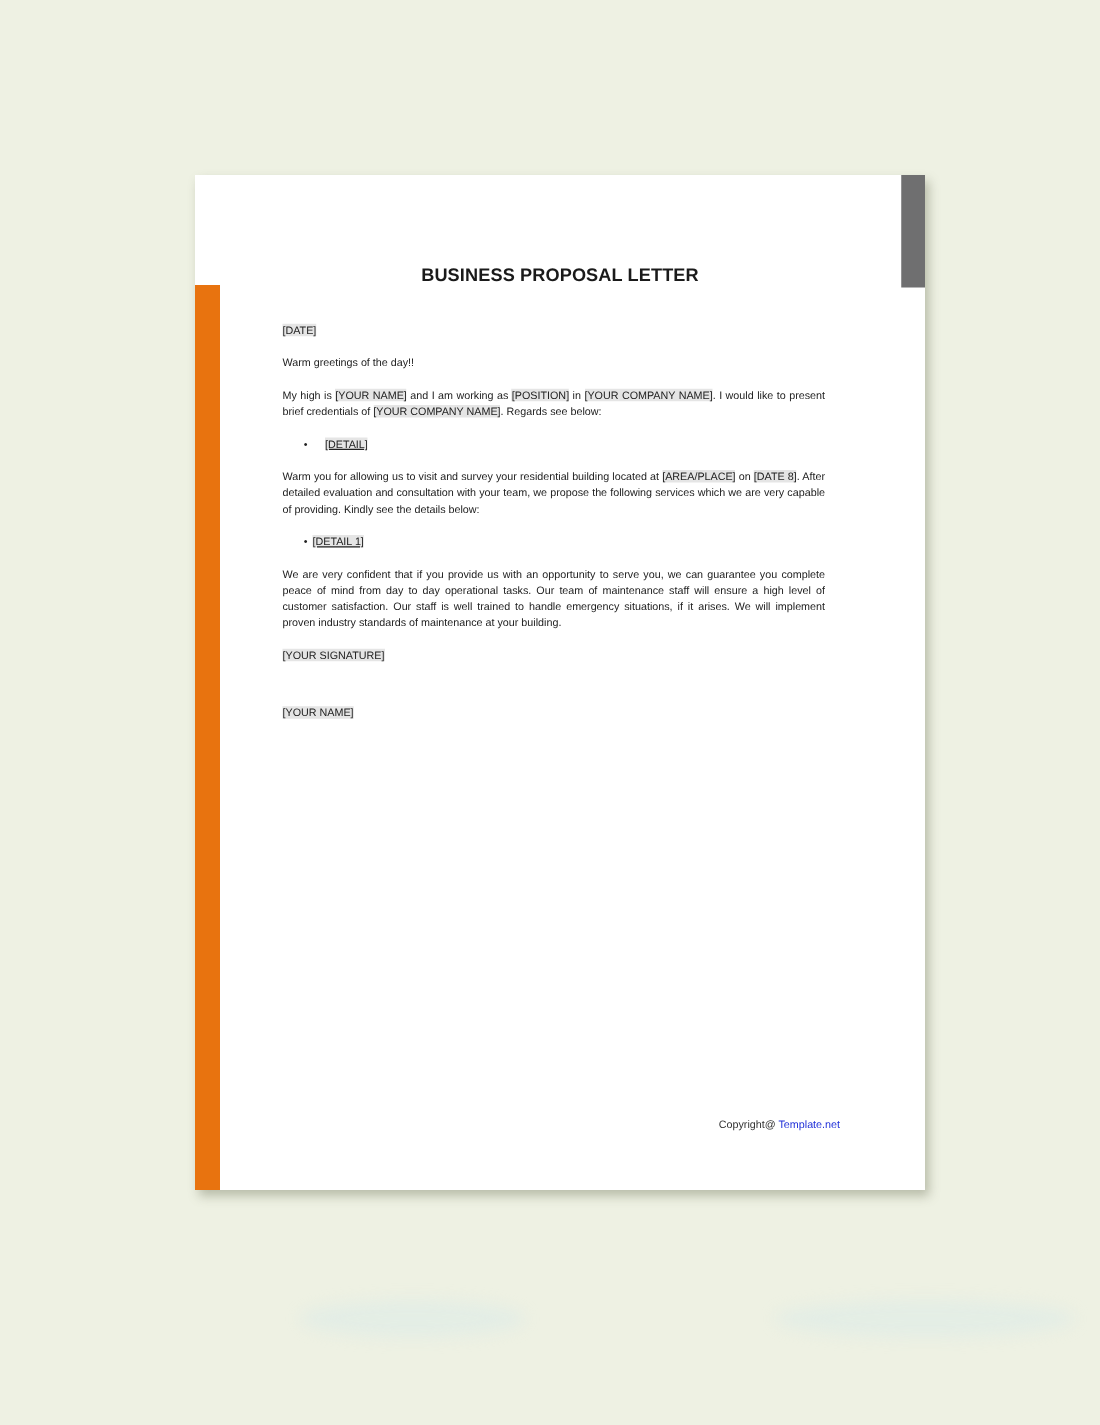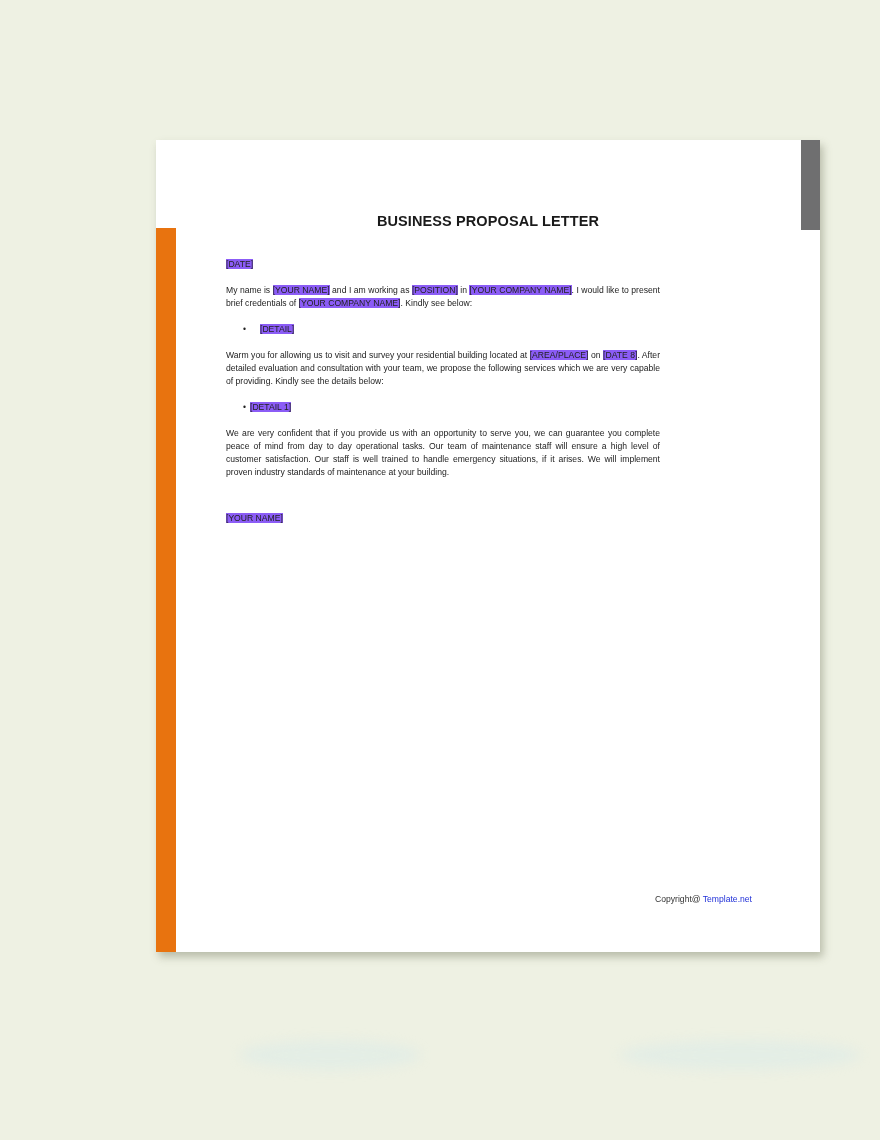--- a/index.html
+++ b/index.html
@@ -1,43 +1,43 @@
 <!DOCTYPE html>
 <html><head>
 <meta charset="utf-8">
 <style>
   html, body { margin:0; padding:0; }
   body {
     width:880px; height:1140px; background:#eef1e3; position:relative; overflow:hidden;
     font-family: "Liberation Sans", sans-serif;
   }
   .page {
-    position:absolute; left:156px; top:140px; width:664px; height:812px;
+    position:absolute; left:156px; top:140px; width:584px; height:812px;
     background:#ffffff;
     box-shadow: 3px 5px 8px rgba(120,125,100,0.45);
   }
   .orange-bar {
     position:absolute; left:0; top:88px; width:20px; height:724px; background:#e8730f;
   }
   .gray-bar {
     position:absolute; right:0; top:0; width:19px; height:90px; background:#6f6f70;
   }
   .title {
     position:absolute; left:0; right:0; top:73px; text-align:center;
     font-weight:bold; font-size:14.5px; color:#1a1a1a; letter-spacing:0.1px;
   }
   .body-text {
     position:absolute; left:70px; width:434px; top:118px;
     font-size:8.6px; line-height:13px; color:#222;
   }
   .body-text p { margin:0 0 13px 0; text-align:justify; }
-  .hl { background:#8b5cf6; }
+  .hl { background:#e5e5e5; }
   .bullet { margin:0 0 13px 0; padding-left:16px; position:relative; }
   .bullet .dot { position:absolute; left:17px; top:0; }
-  .bullet .txt { margin-left:18px; }
+  .bullet .txt { margin-left:18px;text-decoration:underline; }
   .sig-gap { height:20px; }
   .copyright {
     position:absolute; right:68px; top:754px; font-size:8.6px; color:#333;margin-left:32px;
   }
   .copyright .link { color:#2030d8; }
   .reflection {
     position:absolute; top:1040px; height:30px; border-radius:50%;
     background:rgba(210,232,235,0.35); filter:blur(6px);
   }
 </style>
@@ -47,31 +47,33 @@
 <div class="page">
   <div class="orange-bar"></div>
   <div class="gray-bar"></div>
 
   <div class="title">BUSINESS PROPOSAL LETTER</div>
 
   <div class="body-text">
     <p><span class="hl">[DATE]</span></p>
 
 
+    <p>Warm greetings of the day!!</p>
 
-    <p><span>My name is </span><span class="hl">[YOUR NAME]</span><span> and I am working as </span><span class="hl">[POSITION]</span><span> in </span><span class="hl">[YOUR COMPANY NAME]</span><span>. I would like to present brief credentials of </span><span class="hl">[YOUR COMPANY NAME]</span><span>. Kindly see below:</span></p>
+    <p><span>My high is </span><span class="hl">[YOUR NAME]</span><span> and I am working as </span><span class="hl">[POSITION]</span><span> in </span><span class="hl">[YOUR COMPANY NAME]</span><span>. I would like to present brief credentials of </span><span class="hl">[YOUR COMPANY NAME]</span><span>. Regards see below:</span></p>
 
     <div class="bullet"><span class="dot">•</span><span class="txt hl" style="margin-left:18px;">[DETAIL]</span></div>
 
     <p><span>Warm you for allowing us to visit and survey your residential building located at </span><span class="hl">[AREA/PLACE]</span><span> on </span><span class="hl">[DATE 8]</span><span>. After detailed evaluation and consultation with your team, we propose the following services which we are very capable of providing. Kindly see the details below:</span></p>
 
     <div class="bullet"><span class="dot">•</span><span class="txt hl" style="margin-left:8px;">[DETAIL 1]</span></div>
 
     <p>We are very confident that if you provide us with an opportunity to serve you, we can guarantee you complete peace of mind from day to day operational tasks. Our team of maintenance staff will ensure a high level of customer satisfaction. Our staff is well trained to handle emergency situations, if it arises. We will implement proven industry standards of maintenance at your building.</p>
 
+    <p><span class="hl">[YOUR SIGNATURE]</span></p>
     <div class="sig-gap"></div>
     <p><span class="hl">[YOUR NAME]</span></p>
   </div>
 
   <div class="copyright"><span>Copyright@ </span><span class="link">Template.net</span></div>
 </div>
 
 <div class="reflection" style="left:240px; width:180px;"></div>
 <div class="reflection" style="left:620px; width:240px;"></div>
 

